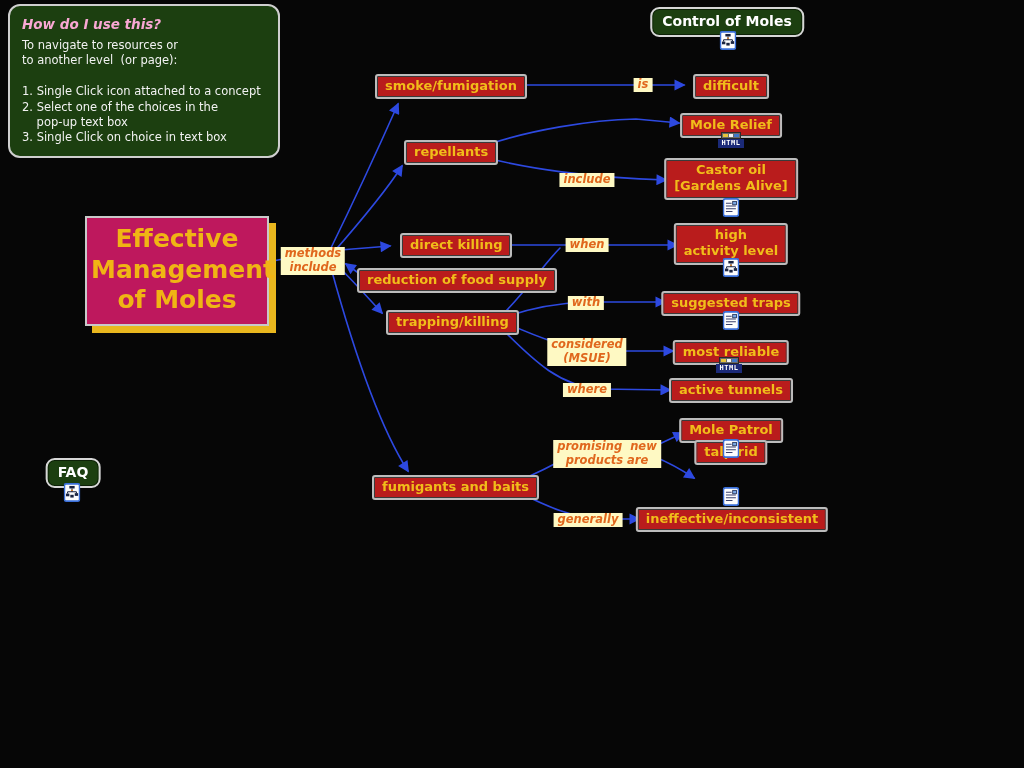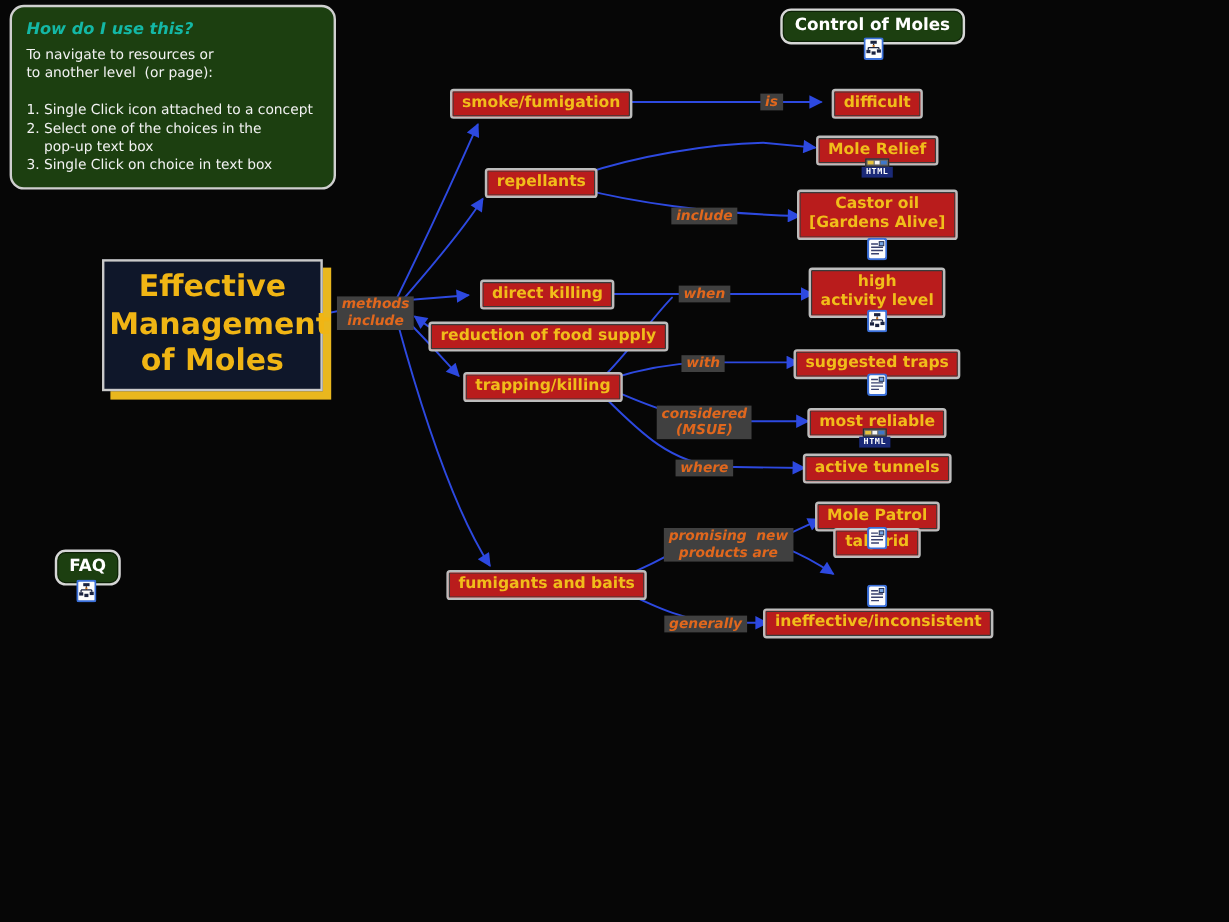--- a/index.html
+++ b/index.html
@@ -8,40 +8,40 @@
   #wires{position:absolute;left:0;top:0;z-index:1;}
 
   
   .concept{position:absolute;z-index:3;background:#b91c1c;color:#f1bd1a;
     border:2px solid #bcbcbc;border-radius:3px;padding:2px 8px 3px;
     font-weight:bold;font-size:13px;line-height:1.25;text-align:center;
     white-space:pre-line;box-shadow:inset 0 0 0 1px #3a3a3a;}
   .centered{transform:translateX(-50%);}
 
   
-  .main-node{position:absolute;z-index:3;background:#0f172a;color:#f0b514;
+  .main-node{position:absolute;z-index:3;background:#be185d;color:#f0b514;
     border:2px solid #c9c9c9;padding:6px 4px 8px;width:172px;text-align:center;
     font-weight:bold;font-size:25px;line-height:1.22;white-space:pre-line;
     box-shadow:7px 7px 0 0 #e9b71e;}
 
   
   .green-node{position:absolute;z-index:3;background:#1c3f10;color:#ffffff;
     border:2px solid #d6d6d6;border-radius:9px;padding:4px 10px 6px;
     font-weight:bold;font-size:14px;text-align:center;box-shadow:inset 0 0 0 1px #0c2006;}
 
   
   .instructions{position:absolute;left:8px;top:4px;width:272px;box-sizing:border-box;
     z-index:3;background:#1c3f10;color:#f2f2f2;border:2px solid #cfcfcf;border-radius:12px;
     padding:8px 12px 10px;}
-  .instructions .title{font-weight:bold;font-style:italic;font-size:13.5px;color:#14b8a6;margin:2px 0 6px;}
+  .instructions .title{font-weight:bold;font-style:italic;font-size:13.5px;color:#f9a8d4;margin:2px 0 6px;}
   .instructions .body{font-size:11.5px;line-height:1.34;white-space:pre;}
 
   
   .link-label{position:absolute;z-index:2;transform:translateX(-50%);
-    color:#e0671d;background:#404040;font-weight:bold;font-style:italic;
+    color:#e0671d;background:#fef9c3;font-weight:bold;font-style:italic;
     font-size:11.5px;line-height:1.2;white-space:pre;text-align:center;padding:0 4px;}
 
   
   .icn{position:absolute;z-index:4;transform:translateX(-50%);display:block;}
   .icon-html{position:absolute;z-index:4;transform:translateX(-50%);width:26px;text-align:center;cursor:pointer;}
   .ih-strip{height:7px;width:20px;margin:0 auto;background:#6b6b6b;border:1px solid #2a2a2a;
     display:flex;gap:1px;padding:1px;box-sizing:border-box;}
   .ih-strip span{flex:1;display:block;}
   .sq-y{background:#e6c33c;} .sq-w{background:#f4f4f4;} .sq-b{background:#3f77c9;}
   .ih-label{margin-top:0;background:#1b2a78;color:#ffffff;font-weight:bold;

